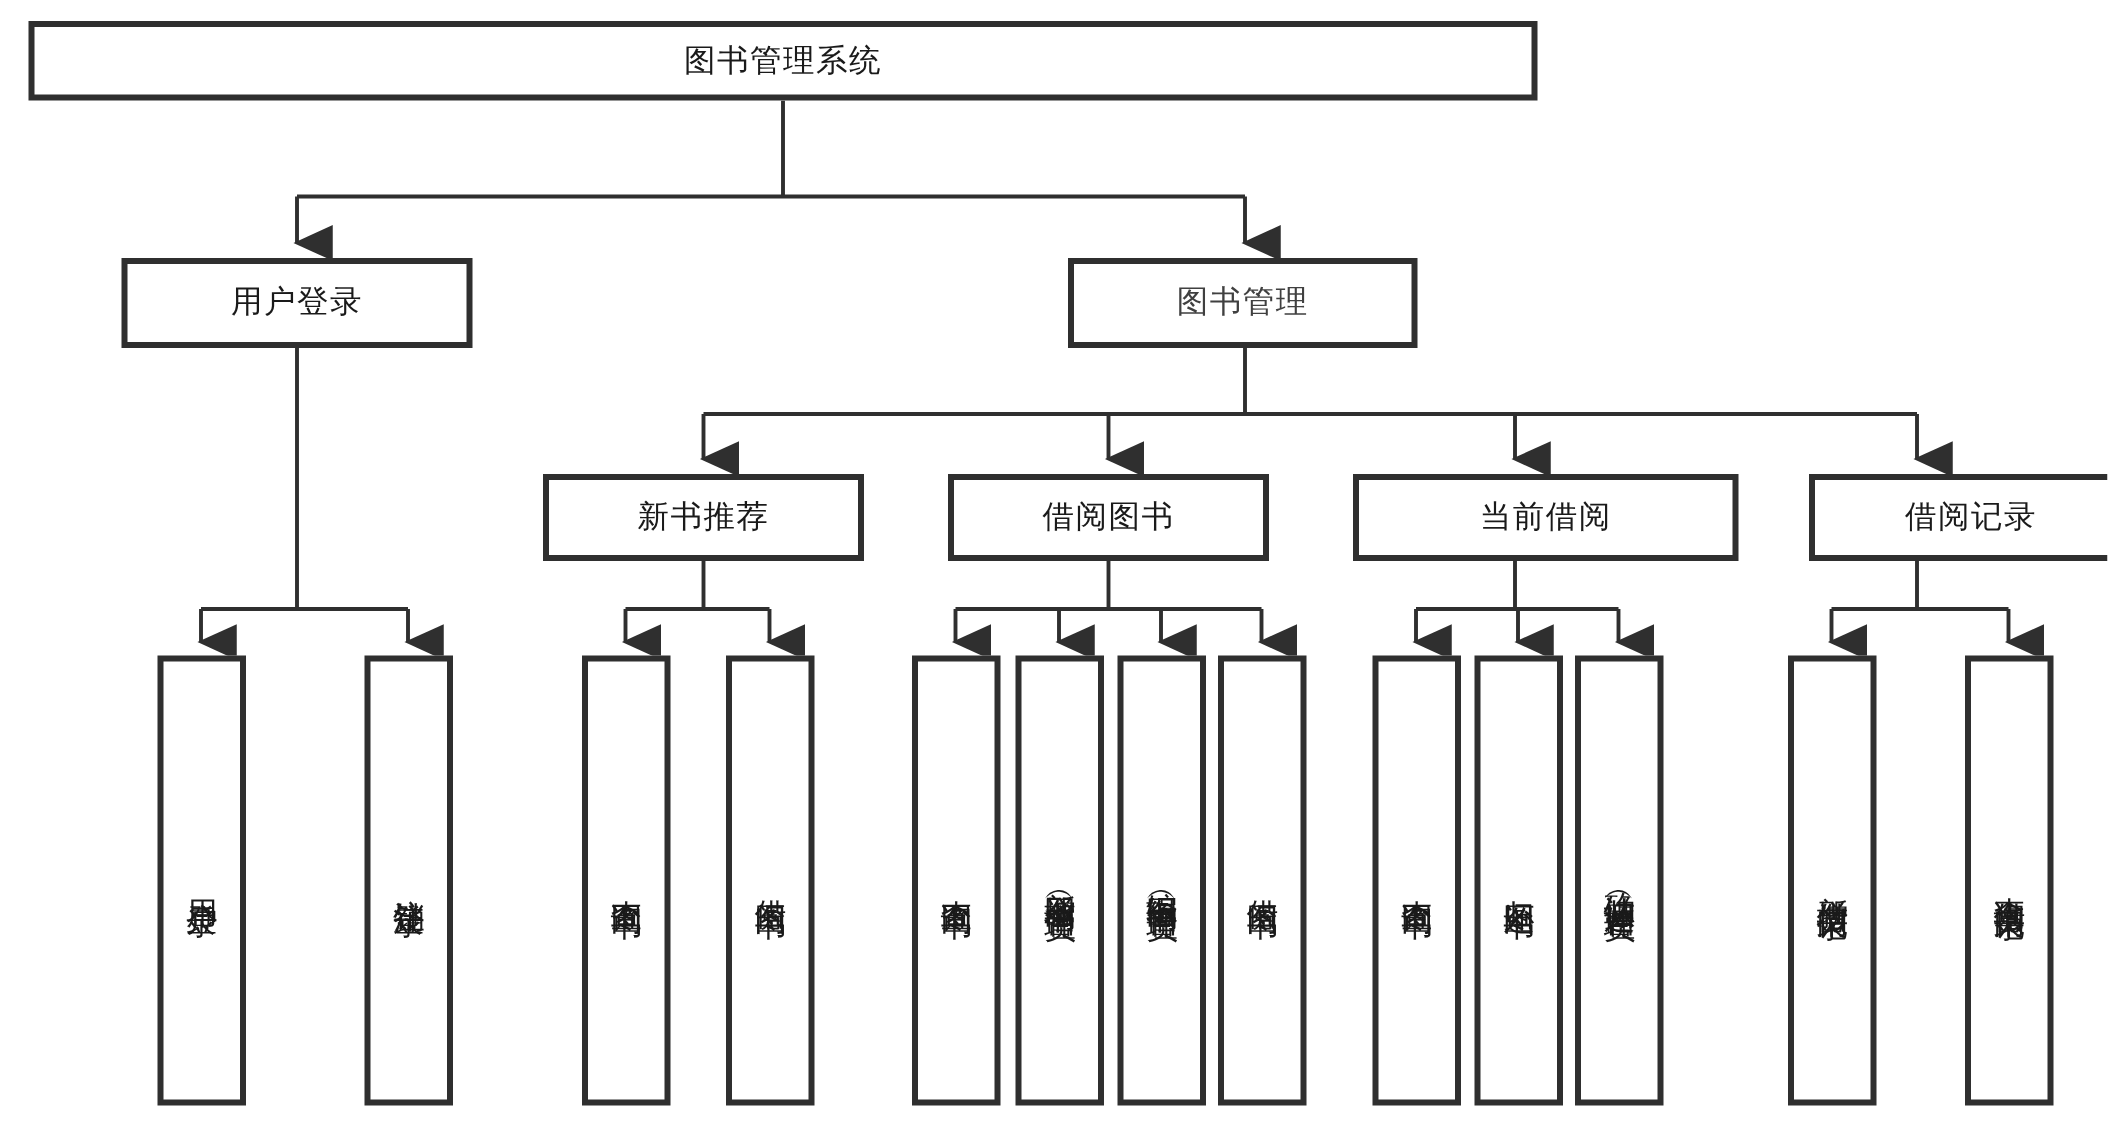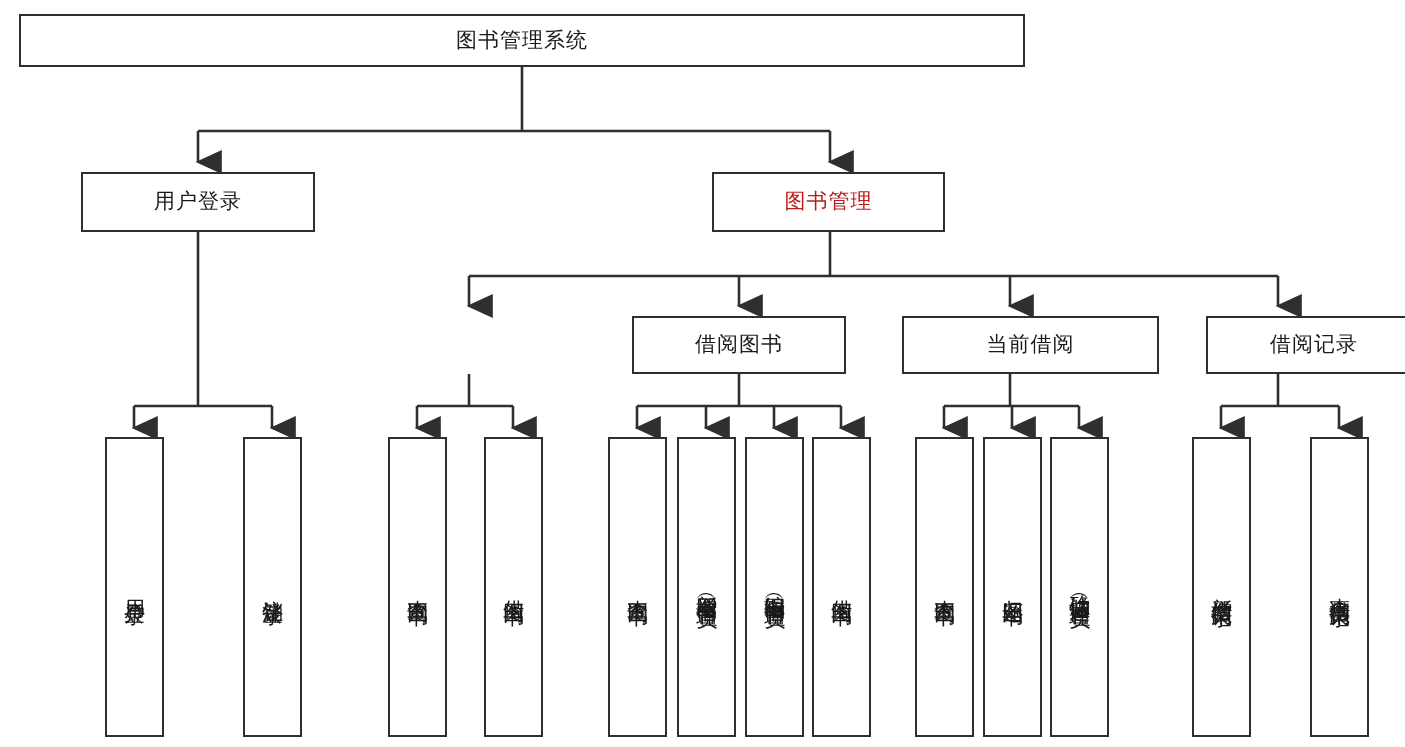--- a/index.html
+++ b/index.html
@@ -23,21 +23,21 @@
     left: 0;
     top: 0;
     width: 1405px;
     height: 747px;
     pointer-events: none;
   }
   .node {
     position: absolute;
     box-sizing: border-box;
     background: #ffffff;
-    border: 2px solid #0c4a6e;
+    border: 4px solid #0c4a6e;
     display: flex;
     align-items: center;
     justify-content: center;
     color: #1a1a1a;
   }
   .node.h {
     font-size: 21px;
     letter-spacing: 1px;
     line-height: 1.2;
   }
@@ -112,22 +112,23 @@
       <path d="M 1278 374 L 1278 406"></path>
       <path d="M 1221 406 L 1339 406"></path>
       <path d="M 1221 406 L 1221 428" marker-end="url(#arr)"></path>
       <path d="M 1339 406 L 1339 428" marker-end="url(#arr)"></path>
     </g>
   </svg>
 
   <div class="node h" style="left: 19px; top: 14px; width: 1006px; height: 53px; border-color: rgb(47, 47, 47); color: rgb(26, 26, 26);">图书管理系统</div>
 
   <div class="node h" style="left: 81px; top: 172px; width: 234px; height: 60px; border-color: rgb(47, 47, 47); color: rgb(26, 26, 26);">用户登录</div>
-  <div class="node h" style="left: 712px; top: 172px; width: 233px; height: 60px; border-color: rgb(47, 47, 47); color: #b91c1c;">图书管理</div>
+  <div class="node h" style="left: 712px; top: 172px; width: 233px; height: 60px; border-color: rgb(47, 47, 47); color: #404040;">图书管理</div>
 
+  <div class="node h" style="left: 362px; top: 316px; width: 214px; height: 58px; border-color: rgb(47, 47, 47); color: rgb(26, 26, 26);">新书推荐</div>
   <div class="node h" style="left: 632px; top: 316px; width: 214px; height: 58px; border-color: rgb(47, 47, 47); color: rgb(26, 26, 26);">借阅图书</div>
   <div class="node h" style="left: 902px; top: 316px; width: 257px; height: 58px; border-color: rgb(47, 47, 47); color: rgb(26, 26, 26);">当前借阅</div>
   <div class="node h" style="left: 1170px; top: 316px; width: 216px; height: 58px; border-color: rgb(47, 47, 47); color: rgb(26, 26, 26); margin-left: 36px;">借阅记录</div>
 
   <div class="node v" style="left: 105px; top: 437px; width: 59px; height: 300px; border-color: rgb(47, 47, 47); color: rgb(26, 26, 26);">用户登录</div>
   <div class="node v" style="left: 243px; top: 437px; width: 59px; height: 300px; border-color: rgb(47, 47, 47); color: rgb(26, 26, 26);">注销登录</div>
   <div class="node v" style="left: 388px; top: 437px; width: 59px; height: 300px; border-color: rgb(47, 47, 47); color: rgb(26, 26, 26);">查询图书</div>
   <div class="node v" style="left: 484px; top: 437px; width: 59px; height: 300px; border-color: rgb(47, 47, 47); color: rgb(26, 26, 26);">借阅图书</div>
   <div class="node v" style="left: 608px; top: 437px; width: 59px; height: 300px; border-color: rgb(47, 47, 47); color: rgb(26, 26, 26);">查询图书</div>
   <div class="node v" style="left: 677px; top: 437px; width: 59px; height: 300px; border-color: rgb(47, 47, 47); color: rgb(26, 26, 26);">新增图书（管理员）</div>

